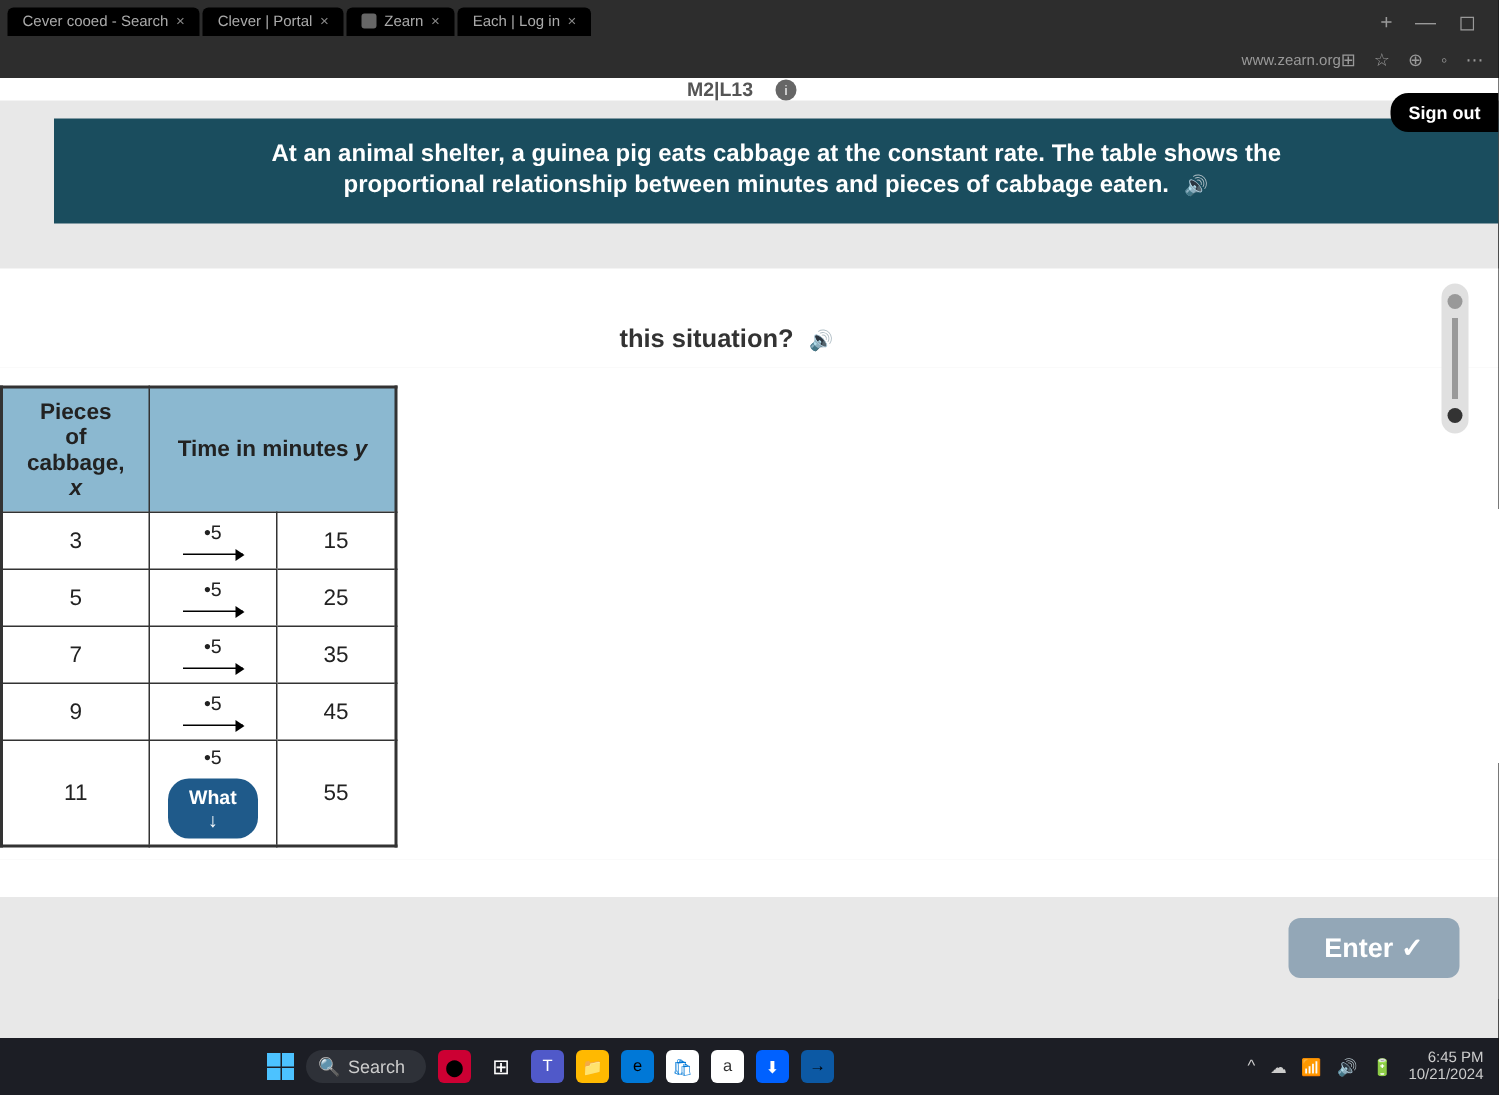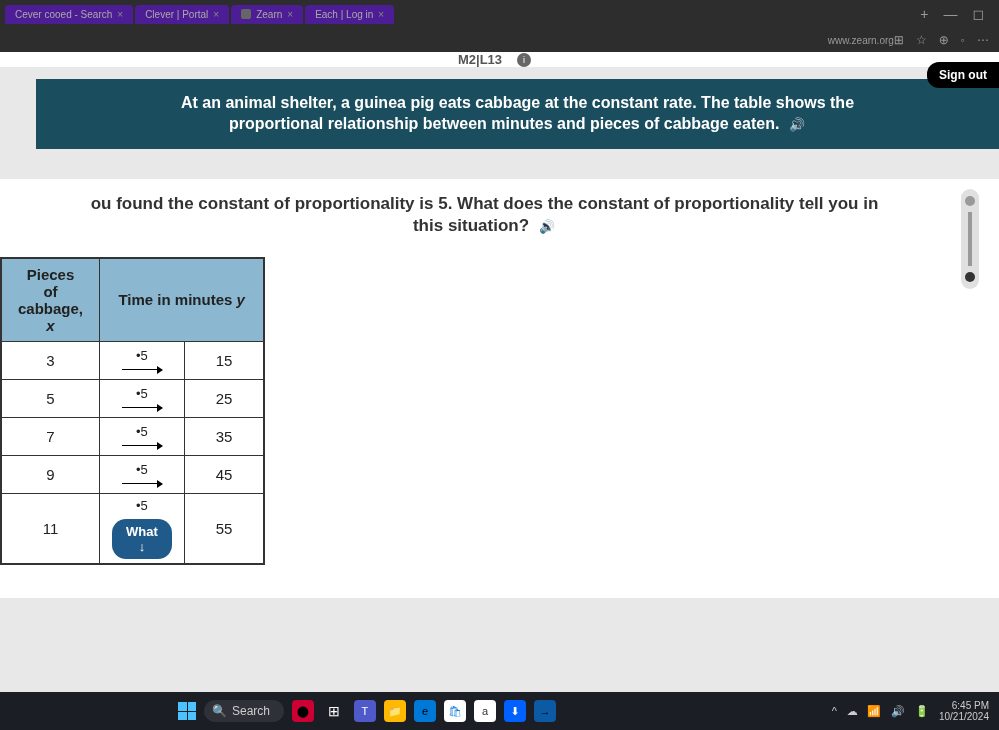--- a/index.html
+++ b/index.html
@@ -13,21 +13,21 @@
     }
     .browser-top {
       background: #2d2d2d;
       height: 28px;
       display: flex;
       align-items: center;
       padding: 0 5px;
       gap: 0;
     }
     .tab {
-      background: #4c1d95;
+      background: #000000;
       color: #aaa;
       padding: 4px 10px;
       font-size: 10px;
       border-radius: 4px 4px 0 0;
       margin-right: 2px;
       display: flex;
       align-items: center;
       gap: 5px;
       max-width: 140px;
     }
@@ -312,21 +312,21 @@
     <div class="sign-out">Sign out</div>
   </div>
 
   <div class="banner">
     <span>At an animal shelter, a guinea pig eats cabbage at the constant rate. The table shows the</span><br>
     <span>proportional relationship between minutes and pieces of cabbage eaten.</span>
     <span class="speaker">🔊</span>
   </div>
 
   <div class="question">
-    <span>ou found the constant of proportionality is 5. What does the constant of proportionality tell you in</span><br>
+    <br>
     <span>this situation?</span>
     <span class="speaker" style="color:#555">🔊</span>
     <div class="scrollbar-widget">
       <div class="scroll-dot"></div>
       <div class="scroll-track"></div>
       <div class="scroll-dot" style="background:#333"></div>
     </div>
   </div>
 
   <div class="table-wrap">
@@ -358,20 +358,23 @@
       </tr>
       <tr>
         <td class="x-col">11</td>
         <td class="mid-col arrow-cell"><span class="mult">•5</span><button class="more-btn">What ↓</button></td>
         <td class="y-col">55</td>
       </tr>
     </tbody>
       </table>
   </div>
   <div class="gap-white"></div>
+  <div class="bottom-bar">
+    <button class="enter-btn">Enter ✓</button>
+  </div>
 </div>
 
 <div class="taskbar">
   <div style="width:160px"></div>
   <div class="start-icon">
       <div></div>
       <div></div>
       <div></div>
       <div></div>
     </div>

